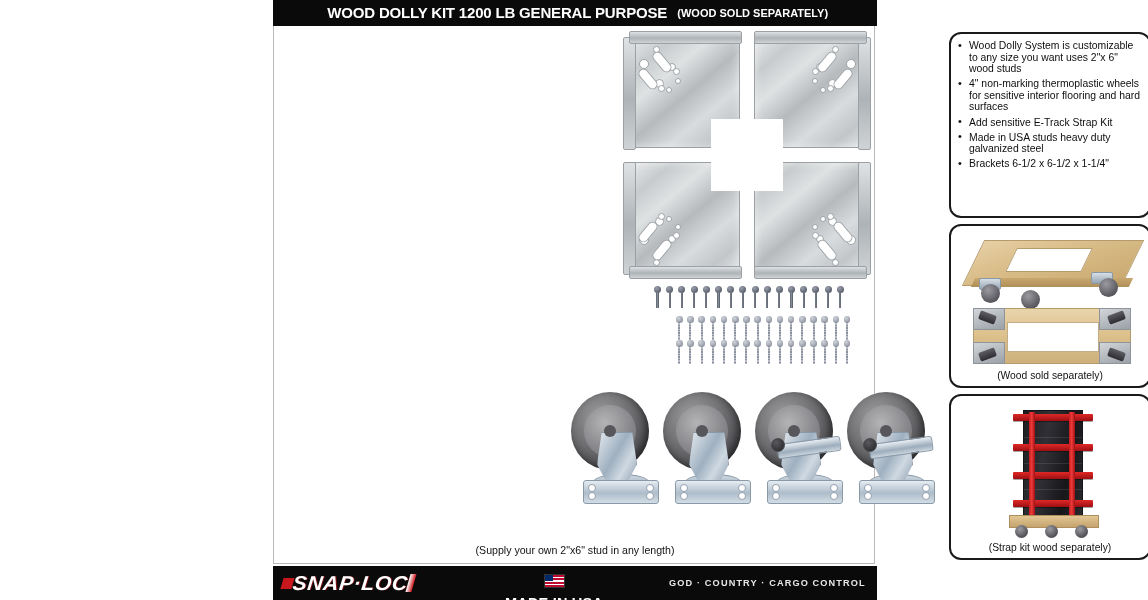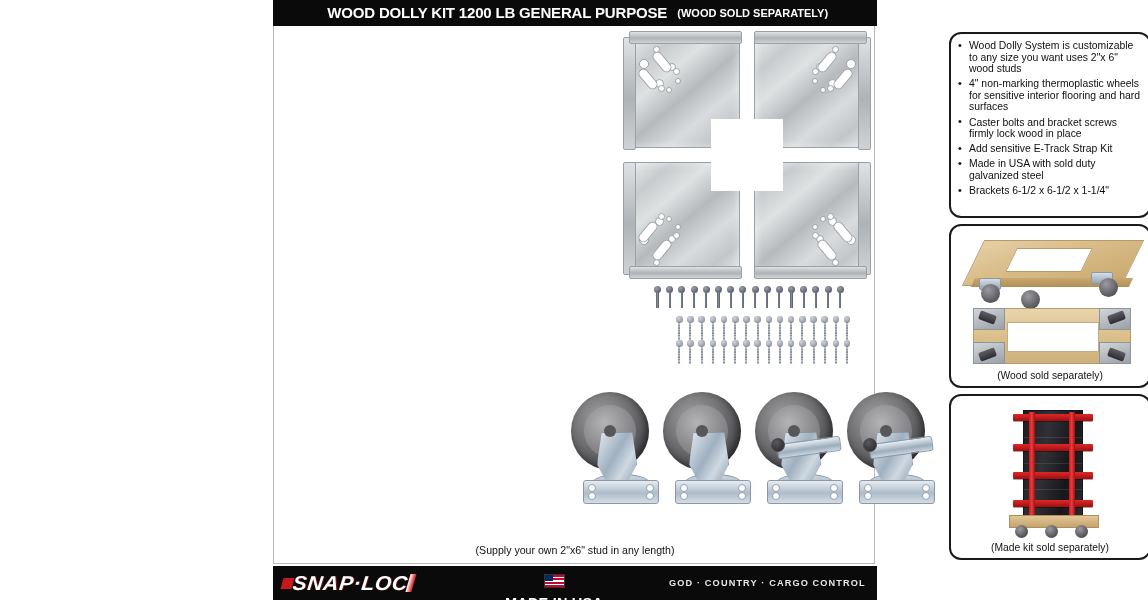--- a/index.html
+++ b/index.html
@@ -485,23 +485,22 @@
         </div>
       </div>
     </div>
 
     <div class="stud-note">(Supply your own 2"x6" stud in any length)</div>
 
     <div class="panel" id="panel-features">
       <ul class="feat-list">
         <li>Wood Dolly System is customizable to any size you want uses 2"x 6" wood studs</li>
         <li>4" non-marking thermoplastic wheels for sensitive interior flooring and hard surfaces</li>
-        <li>Caster bolts and bracket screws firmly lock wood in place</li>
         <li>Add sensitive E-Track Strap Kit</li>
-        <li>Made in USA with sold duty galvanized steel</li>
+        <li>Made in USA studs heavy duty galvanized steel</li>
         <li>Brackets 6-1/2 x 6-1/2 x 1-1/4"</li>
       </ul>
     </div>
 
     <div class="panel" id="panel-dolly">
       <div class="dolly-iso">
         <div class="iso-deck"></div>
         <div class="iso-hole"></div>
         <div class="iso-edge"></div>
         <div class="iso-brk" style="left:14px;top:44px;"></div>
@@ -536,21 +535,21 @@
         <div class="strap-h" style="left:6px;top:38px;width:80px;"></div>
         <div class="strap-h" style="left:6px;top:66px;width:80px;"></div>
         <div class="strap-h" style="left:6px;top:94px;width:80px;"></div>
         <div class="strap-v" style="left:22px;top:6px;height:104px;"></div>
         <div class="strap-v" style="left:62px;top:6px;height:104px;"></div>
         <div class="strap-deck"></div>
         <div class="strap-cast" style="left:8px;"></div>
         <div class="strap-cast" style="left:38px;"></div>
         <div class="strap-cast" style="left:68px;"></div>
       </div>
-      <div class="panel-caption">(Made kit sold separately)</div>
+      <div class="panel-caption">(Strap kit wood separately)</div>
     </div>
 
     <div class="footer-bar">
       <div class="logo-wrap">
         <span class="logo-chev"></span>
         <span class="logo-text">SNAP·LOC</span>
         <span class="logo-bar"></span>
       </div>
       <div class="made-wrap">
         <span class="flag">

